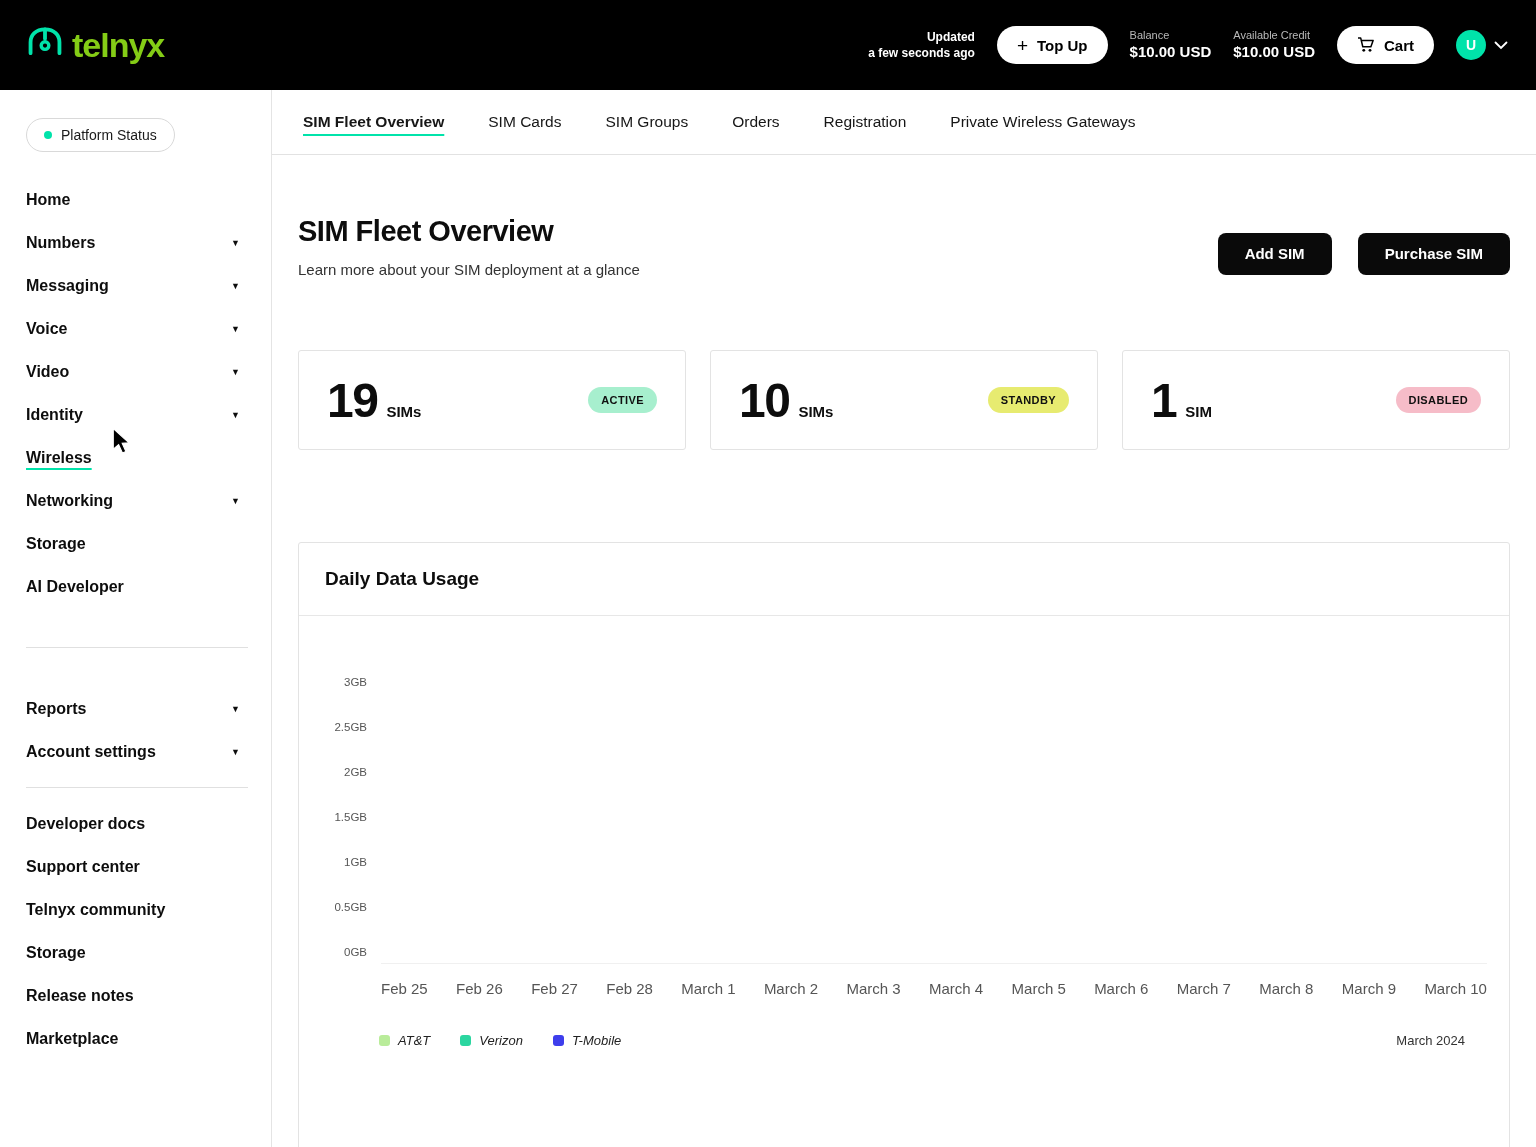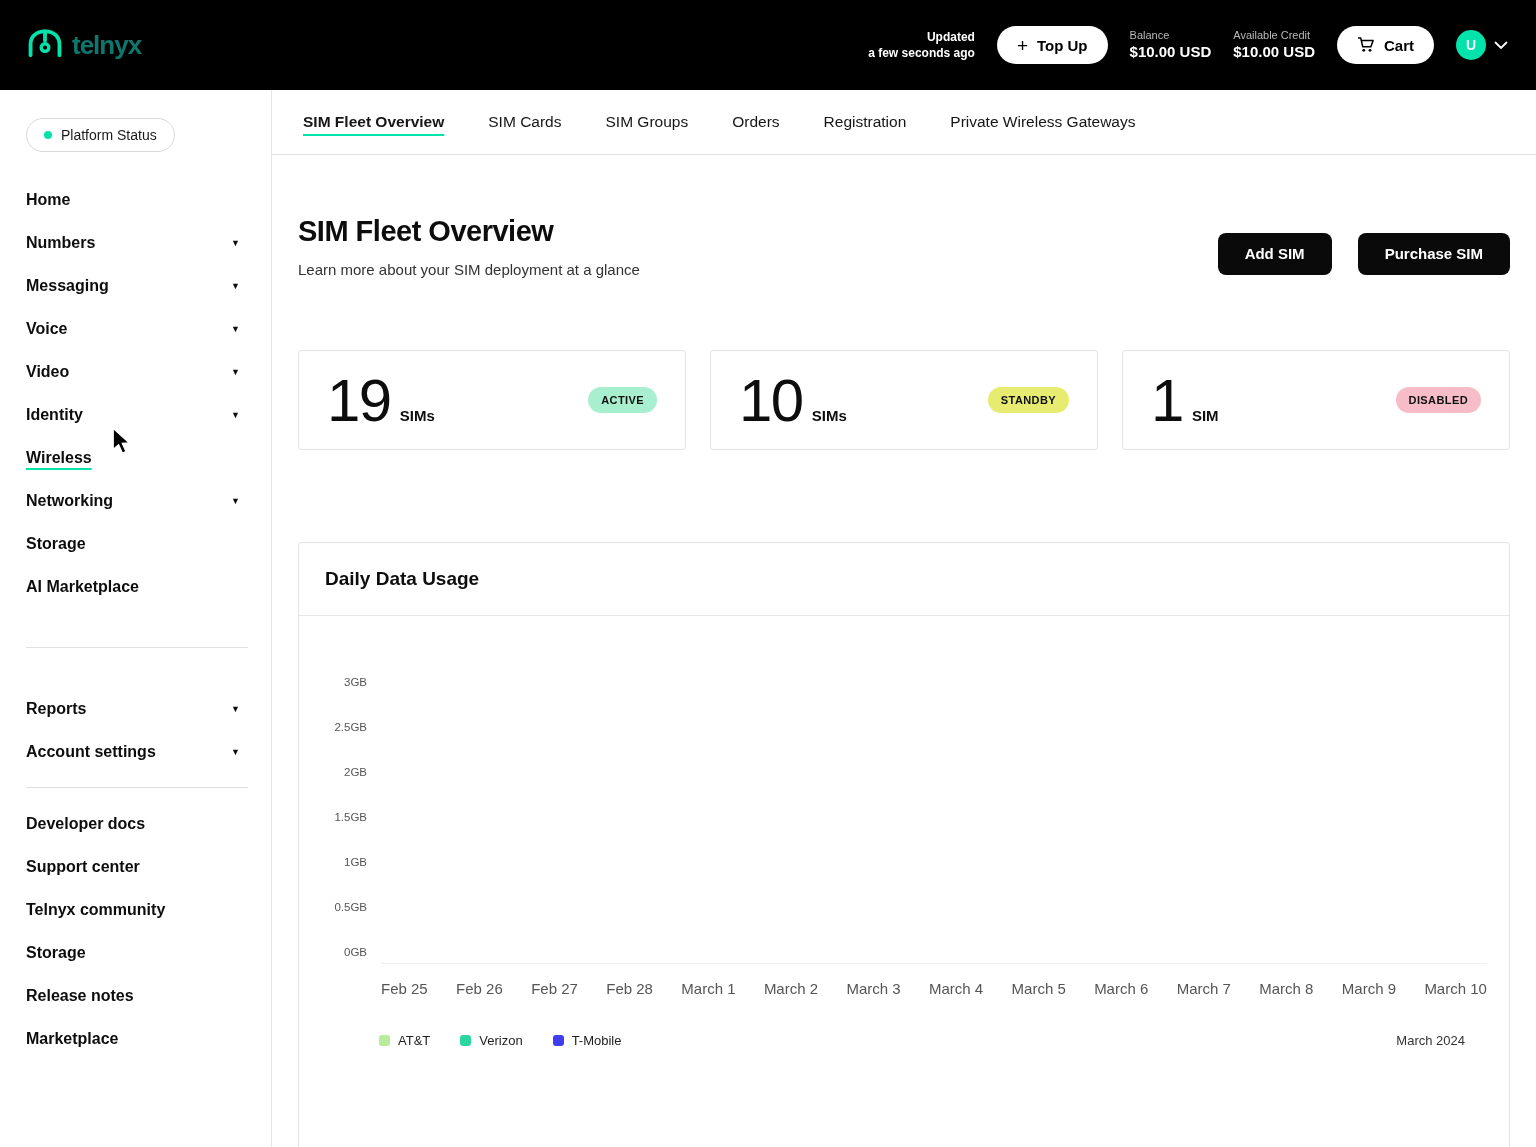--- a/index.html
+++ b/index.html
@@ -3,22 +3,22 @@
 <meta charset="utf-8">
 <style>
   * { margin:0; padding:0; box-sizing:border-box; }
   html,body { width:1536px; height:1147px; overflow:hidden; background:#fff;
     font-family:"Liberation Sans", sans-serif; color:#0d0d0d; }
   .app { width:1536px; height:1147px; display:flex; flex-direction:column; }
 
   
   .topbar { height:90px; background:#000; display:flex; align-items:center;
     justify-content:space-between; padding:0 28px 0 26px; flex:0 0 auto; }
-  .logo { display:flex; align-items:center; gap:8px; color:#0f766e; font-weight:700;
-    font-size:26px; letter-spacing:-1px; cursor:pointer; }
+  .logo { display:flex; align-items:flex-start; gap:8px; color:#84cc16; font-weight:700;
+    font-size:34px; letter-spacing:-1px; cursor:pointer; }
   .topbar-right { display:flex; align-items:center; gap:22px; }
   .updated { text-align:right; color:#fff; line-height:1.35; }
   .updated-label { font-size:12px; font-weight:700; }
   .updated-value { font-size:12px; font-weight:700; }
   .pill-btn { display:flex; align-items:center; gap:9px; background:#fff; color:#000;
     border:none; border-radius:999px; height:38px; padding:0 20px; font-size:15px;
     font-weight:700; font-family:inherit; cursor:pointer; }
   .plus-glyph { font-size:19px; font-weight:400; line-height:1; }
   .money { line-height:1.3; }
   .money-label { font-size:11px; color:#b9b9b9; }
@@ -60,41 +60,41 @@
   .page-sub { font-size:15px; color:#333; }
   .head-actions { display:flex; gap:26px; align-items:center; margin-top:14px;padding-left:33px; }
   .dark-btn { background:#0a0a0a; color:#fff; border:none; border-radius:8px; height:42px;
     padding:0 27px; font-size:15px; font-weight:700; font-family:inherit; cursor:pointer; }
 
   .stats-row { margin-top:72px; display:flex; gap:24px; }
   .stat-card { flex:1; height:100px; border:1px solid #e3e3e3; border-radius:3px;
     background:#fff; display:flex; align-items:center; justify-content:space-between;
     padding:0 28px; }
   .stat-left { display:flex; align-items:baseline; gap:9px; }
-  .stat-value { font-size:60px; font-weight:400; letter-spacing:-1.5px; }
+  .stat-value { font-size:48px; font-weight:700; letter-spacing:-1.5px; }
   .stat-unit { font-size:15px; font-weight:700; }
   .badge { border-radius:999px; padding:7px 13px; font-size:11px; font-weight:700;
     letter-spacing:0.4px; color:#101010; }
 
   
   .chart-card { margin-top:92px; border:1px solid #e3e3e3; border-radius:3px; background:#fff;
     height:620px; }
   .chart-head { padding:25px 26px; font-size:19px; font-weight:700;
     border-bottom:1px solid #e7e7e7; }
   .chart-body { padding:66px 22px 0 28px; }
   .plot { display:flex; gap:14px; }
   .y-axis { width:40px; height:282px; display:flex; flex-direction:column;
     justify-content:space-between; align-items:flex-end; font-size:11.5px; color:#555;
     transform:translateY(-6px); }
   .plot-area { flex:1; height:282px; position:relative; border-bottom:1px solid #f0f0f0; }
   .x-axis { margin:16px 0 0 54px; display:flex; justify-content:space-between;
     font-size:15px; color:#555; }
   .legend-row { margin:36px 0 0 52px; display:flex; align-items:center; gap:30px;
     padding-right:22px; }
-  .legend-item { display:flex; align-items:center; gap:8px; font-size:13px; color:#222; }
+  .legend-item { display:flex; align-items:center; gap:8px; font-size:13px; color:#222;font-style:italic; }
   .swatch { width:11px; height:11px; border-radius:3px; background:#ccc; }
   .period { margin-left:auto; font-size:13px; color:#333; }
 </style>
 </head>
 <body>
 
 <div class="app">
 
   <header class="topbar">
     <div class="logo">
@@ -181,21 +181,21 @@
           <span class="nav-label">Wireless</span>
         </div>
         <div class="nav-item">
           <span class="nav-label">Networking</span>
           <span class="caret">▼</span>
         </div>
         <div class="nav-item">
           <span class="nav-label">Storage</span>
         </div>
         <div class="nav-item">
-          <span class="nav-label">AI Marketplace</span>
+          <span class="nav-label">AI Developer</span>
         </div>
       </nav>
 
       <hr class="side-divider">
 
       <div class="nav" style="margin-top:0;">
         <div class="nav-item">
           <span class="nav-label">Reports</span>
           <span class="caret">▼</span>
         </div>

